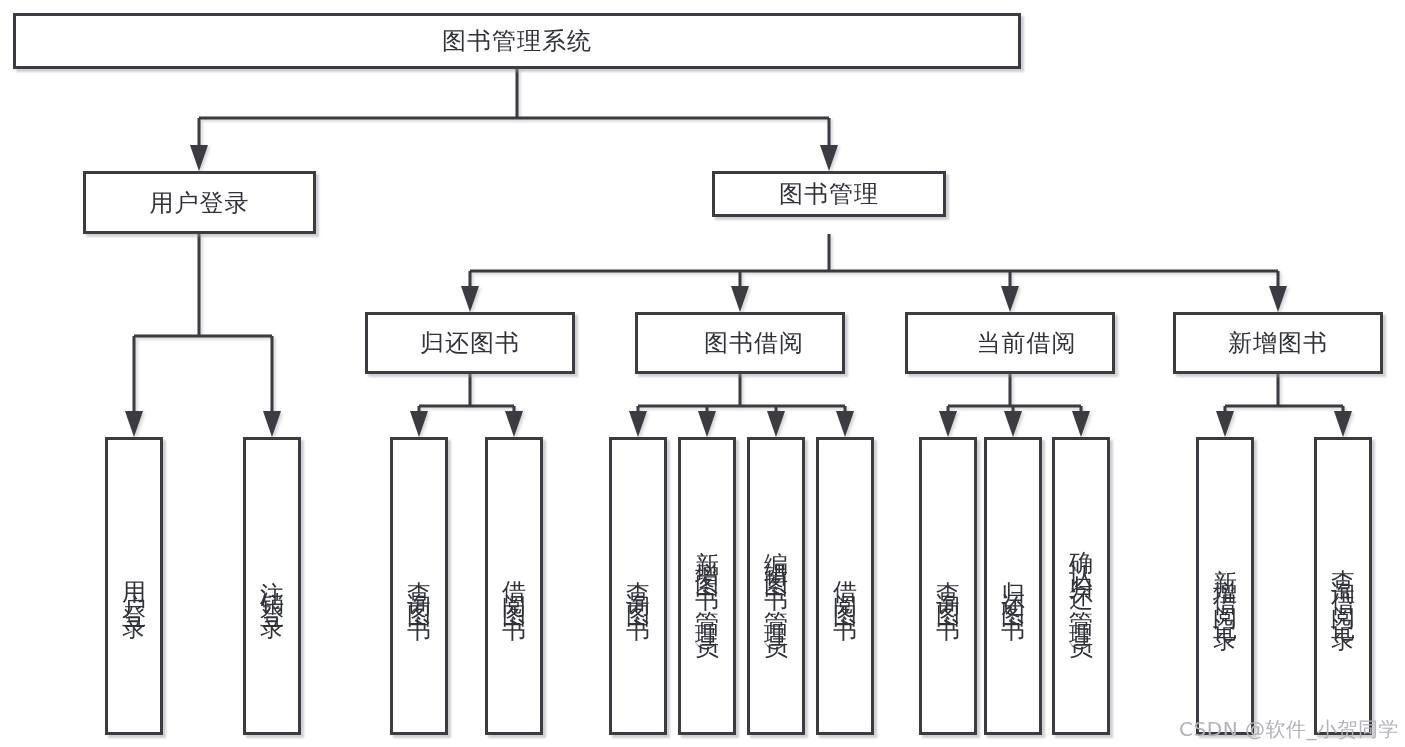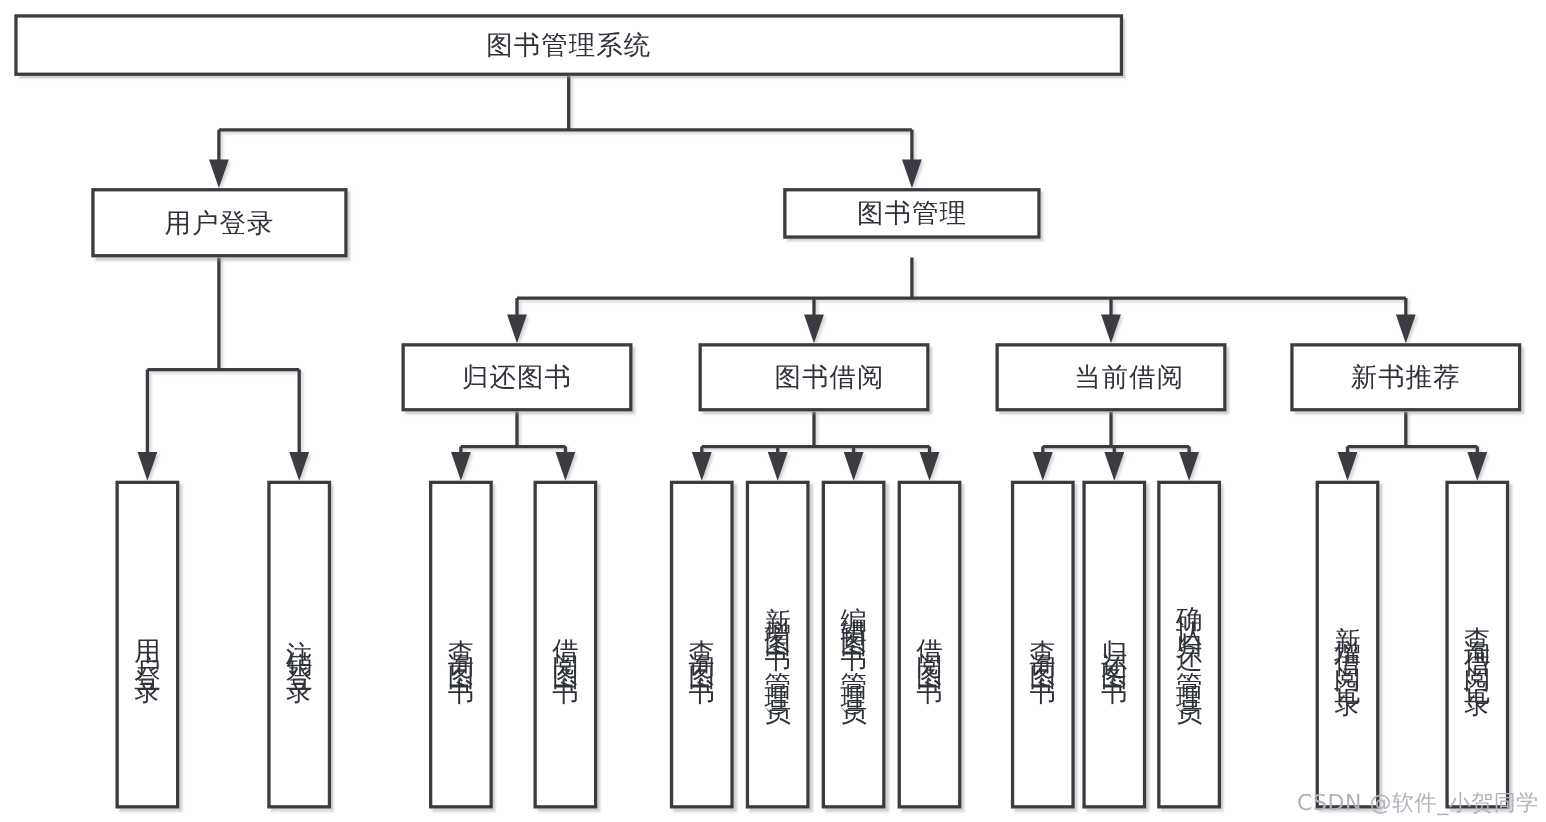--- a/index.html
+++ b/index.html
@@ -122,21 +122,21 @@
   <div class="box" style="left:365px; top:312px; width:210px; height:62px;">
     <span class="hlabel">归还图书</span>
   </div>
   <div class="box" style="left:635px; top:312px; width:210px; height:62px;padding-left:28px;">
     <span class="hlabel">图书借阅</span>
   </div>
   <div class="box" style="left:905px; top:312px; width:210px; height:62px;padding-left:33px;">
     <span class="hlabel">当前借阅</span>
   </div>
   <div class="box" style="left:1173px; top:312px; width:210px; height:62px;">
-    <span class="hlabel">新书推荐</span>
+    <span class="hlabel">新增图书</span>
   </div>
 
   <div class="box" style="left:105px; top:437px; width:58px; height:298px;">
     <span class="vlabel">用户登录</span>
   </div>
   <div class="box" style="left:243px; top:437px; width:58px; height:298px;">
     <span class="vlabel">注销登录</span>
   </div>
 
   <div class="box" style="left:390px; top:437px; width:58px; height:298px;">

